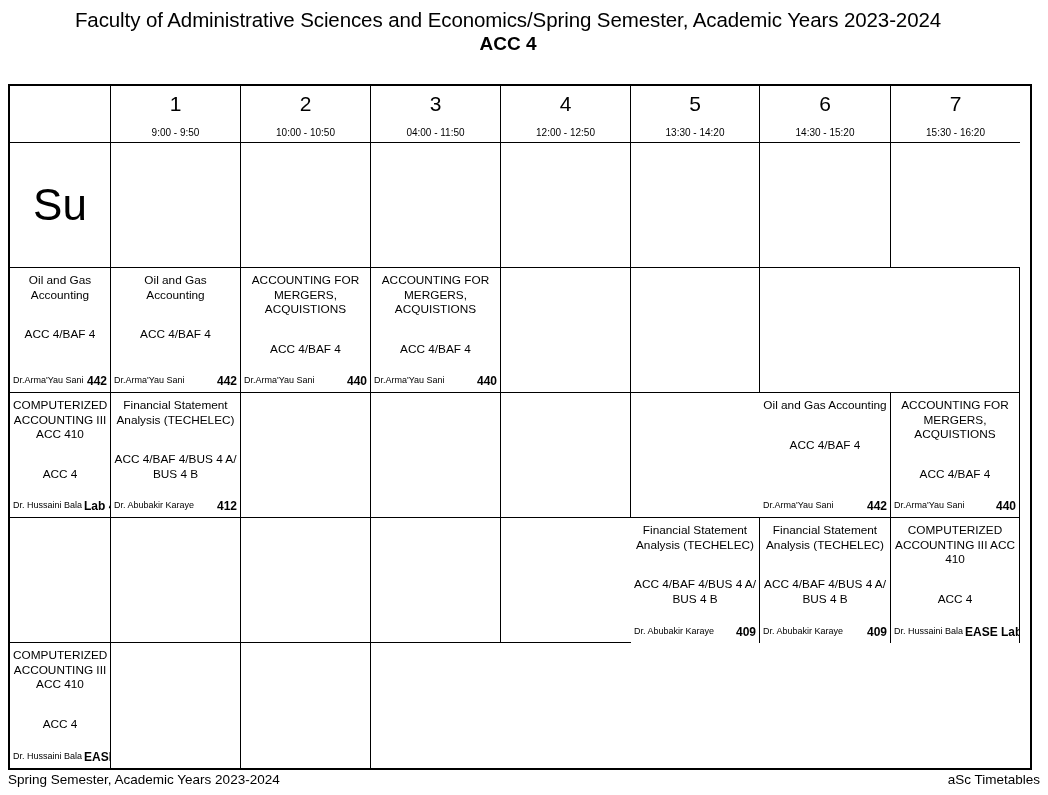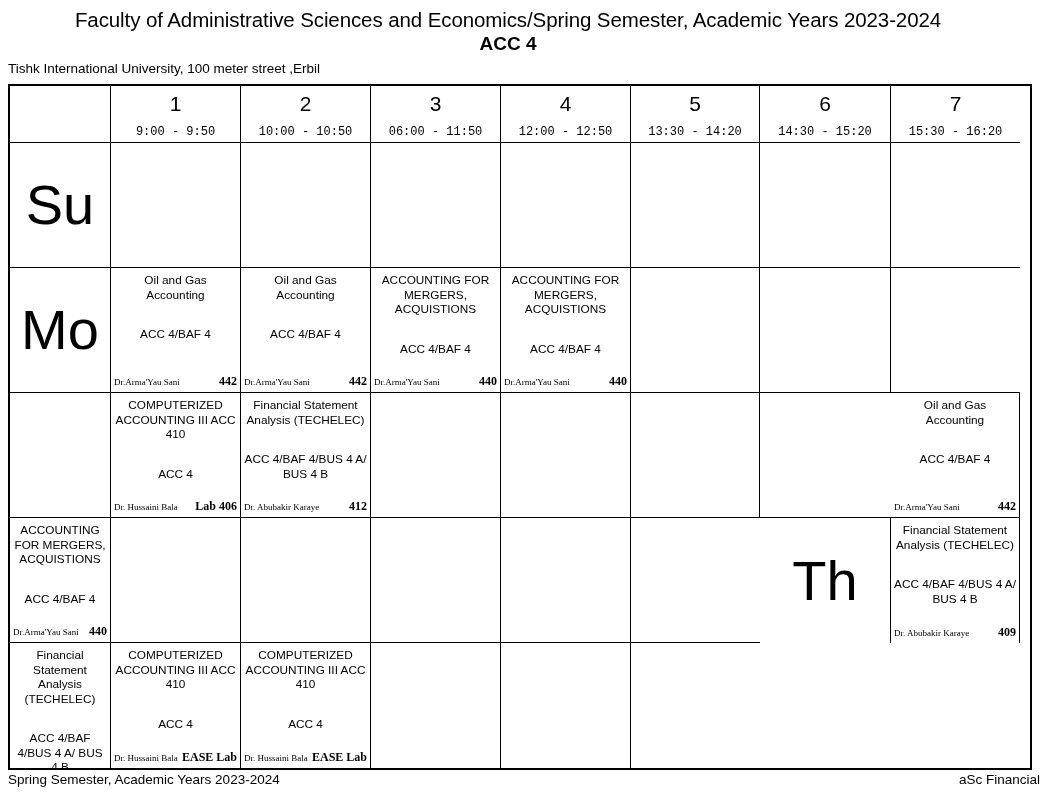--- a/index.html
+++ b/index.html
@@ -81,37 +81,36 @@
     align-items: center;
     justify-content: flex-start;
     padding-top: 5px;
   }
   .hdr .pnum {
     font-size: 21px;
     line-height: 26px;
     font-weight: 400;
   }
   .hdr .ptime {
-    font-size: 12px;
+    font-size: 10px;
     line-height: 11px;
     margin-top: 10px;
     font-weight: 400;
     white-space: nowrap;
-    font-family: Liberation Mono, monospace;
   }
   .hdr.corner { border-right: 1px solid #000; }
 
   
   .daycell {
     display: flex;
     align-items: center;
     justify-content: center;
   }
   .daycell .daylabel {
-    font-size: 56px;
+    font-size: 44px;
     line-height: 48px;
     font-weight: 400;
   }
 
   
   .lesson {
     padding: 5px 3px 3px 3px;
     display: flex;
     flex-direction: column;
     height: 100%;
@@ -126,24 +125,23 @@
   .lesson .classes {
     font-size: 11.8px;
     line-height: 14.5px;
     text-align: center;
     font-weight: 400;
     margin-top: 25px;
   }
   .lesson .footer-row {
     margin-top: auto;
     display: flex;
-    align-items: center;
+    align-items: flex-start;
     justify-content: space-between;
     width: 100%;
-    font-family: Liberation Serif, serif;
   }
   .lesson .teacher {
     font-size: 9px;
     line-height: 12px;
     font-weight: 400;
     white-space: nowrap;
   }
   .lesson .room {
     font-size: 12px;
     line-height: 15px;
@@ -168,35 +166,34 @@
 </head>
 <body>
 
 <div class="page">
 
   <div class="title-block">
     <div class="title-line1">Faculty of Administrative Sciences and Economics/Spring Semester, Academic Years 2023-2024</div>
     <div class="title-line2">ACC 4</div>
   </div>
 
-  <div class="subtitle">Tishk International University, 100 meter street ,Erbil</div>
 
   <div class="grid" id="grid">
       <div class="cell hdr corner"></div>
       <div class="cell hdr">
         <div class="pnum">1</div>
         <div class="ptime">9:00 - 9:50</div>
       </div>
       <div class="cell hdr">
         <div class="pnum">2</div>
         <div class="ptime">10:00 - 10:50</div>
       </div>
       <div class="cell hdr">
         <div class="pnum">3</div>
-        <div class="ptime">06:00 - 11:50</div>
+        <div class="ptime">04:00 - 11:50</div>
       </div>
       <div class="cell hdr">
         <div class="pnum">4</div>
         <div class="ptime">12:00 - 12:50</div>
       </div>
       <div class="cell hdr">
         <div class="pnum">5</div>
         <div class="ptime">13:30 - 14:20</div>
       </div>
       <div class="cell hdr">
@@ -210,23 +207,20 @@
       <div class="cell daycell">
         <div class="daylabel">Su</div>
       </div>
       <div class="cell empty"></div>
       <div class="cell empty"></div>
       <div class="cell empty"></div>
       <div class="cell empty"></div>
       <div class="cell empty"></div>
       <div class="cell empty"></div>
       <div class="cell lastcol empty"></div>
-      <div class="cell daycell">
-        <div class="daylabel">Mo</div>
-      </div>
       <div class="cell">
         <div class="lesson">
           <div class="subject">Oil and Gas Accounting</div>
           <div class="classes">ACC 4/BAF 4</div>
           <div class="footer-row">
             <div class="teacher">Dr.Arma'Yau Sani</div>
             <div class="room">442</div>
           </div>
         </div>
       </div>
@@ -306,23 +300,20 @@
             <div class="teacher">Dr.Arma'Yau Sani</div>
             <div class="room">440</div>
           </div>
         </div>
       </div>
       <div class="cell empty"></div>
       <div class="cell empty"></div>
       <div class="cell empty"></div>
       <div class="cell empty"></div>
       <div class="cell lastcol empty"></div>
-      <div class="cell daycell lastrow">
-        <div class="daylabel">Th</div>
-      </div>
       <div class="cell lastrow">
         <div class="lesson">
           <div class="subject">Financial Statement Analysis (TECHELEC)</div>
           <div class="classes">ACC 4/BAF 4/BUS 4 A/ BUS 4 B</div>
           <div class="footer-row">
             <div class="teacher">Dr. Abubakir Karaye</div>
             <div class="room">409</div>
           </div>
         </div>
       </div>
@@ -356,16 +347,16 @@
           </div>
         </div>
       </div>
       <div class="cell lastrow empty"></div>
       <div class="cell lastrow empty"></div>
       <div class="cell lastcol lastrow empty"></div>
     </div>
 
   <div class="footer">
     <span>Spring Semester, Academic Years 2023-2024</span>
-    <span>aSc Financial</span>
+    <span>aSc Timetables</span>
   </div>
 
 </div>
 
 </body></html>

